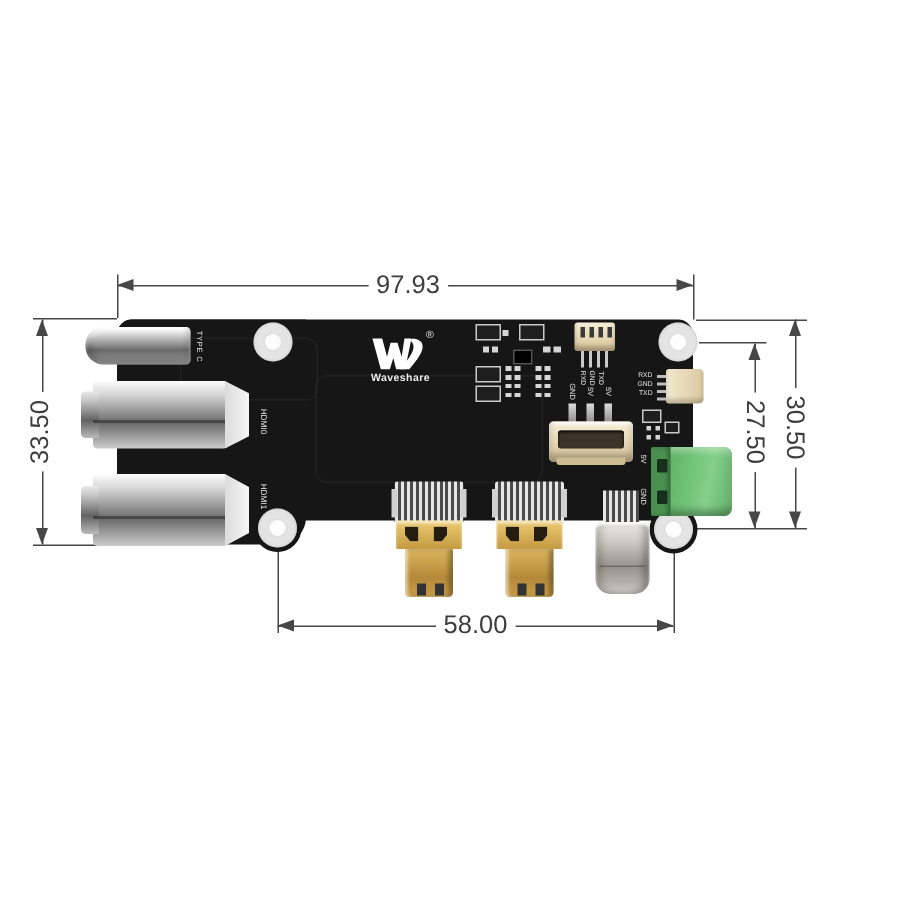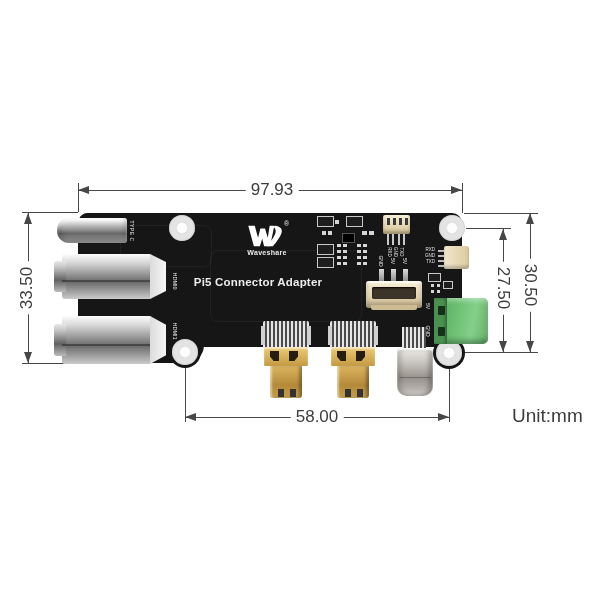--- a/index.html
+++ b/index.html
@@ -70,21 +70,20 @@
   <div class="arr d" style="left:526px;top:341px;"></div>
   <span class="dimlabel rot90" style="left:530px;top:285px;">30.50</span>
 
   <div class="dline" style="left:185px;top:366px;width:1px;height:56px;"></div>
   <div class="dline" style="left:449px;top:367px;width:1px;height:55px;"></div>
   <div class="dline" style="left:185px;top:417px;width:264px;height:1px;"></div>
   <div class="arr l" style="left:185px;top:413px;"></div>
   <div class="arr r" style="left:438px;top:413px;"></div>
   <span class="dimlabel" style="left:317px;top:417px;">58.00</span>
 
-  <span class="unit" style="left:512px;top:405px;">Unit:mm</span>
 
   <div class="pcb" style="left:78px;top:213px;width:384px;height:134px;border-radius:10px;z-index:1;"></div>
   <div class="pcb" style="left:78px;top:213px;width:126px;height:150px;border-radius:10px 0 18px 12px;z-index:1;"></div>
   <div class="pcb" style="left:169px;top:336px;width:32px;height:32px;border-radius:50%;z-index:1;"></div>
   <div class="pcb" style="left:433px;top:337px;width:32px;height:32px;border-radius:50%;z-index:1;"></div>
   <div class="trace" style="left:210px;top:250px;width:150px;height:70px;z-index:2;"></div>
   <div class="trace" style="left:120px;top:225px;width:90px;height:40px;z-index:2;"></div>
 
   <div class="hole" style="left:169px;top:215px;">
       <div class="in"></div>
@@ -122,21 +121,20 @@
   <span class="sk skv" style="left:175px;top:331px;font-size:5.5px;">HDMI1</span>
 
   <div class="abs" style="left:246px;top:221px;width:46px;height:38px;z-index:3;">
     <svg width="38" height="26" viewBox="0 0 40 28" style="position:absolute;left:0;top:1px;">
       <path fill="#ffffff" d="M2 4 L9 4 L12.5 17 L15 7 L20 7 L23 17 L25 4 L30 4 L25.5 26 L19 26 L17 18 L14.5 26 L8 26 Z"></path>
       <path fill="#ffffff" d="M31 4 C37 4.6 39.2 8 37.6 12.4 C36.2 16.4 32.6 21.4 28.4 26 L21.6 26 C26.2 21 29.8 16.2 31.2 12 C32 9.4 31.4 6.6 28.6 5.2 Z"></path>
     </svg>
     <span class="sk" style="left:38px;top:-1px;font-size:7px;">®</span>
     <span class="sk" style="left:0;top:28px;width:42px;text-align:center;font-size:7px;font-weight:bold;letter-spacing:.3px;">Waveshare</span>
   </div>
-  <span class="sk" style="left:193px;top:276px;width:130px;text-align:center;font-size:11.5px;font-weight:bold;letter-spacing:.2px;">Pi5 Connector Adapter</span>
 
   <div class="cbox" style="left:317px;top:216px;width:15px;height:9px;"></div>
   <div class="cbox" style="left:346px;top:216px;width:15px;height:9px;"></div>
   <div class="cbox" style="left:317px;top:244px;width:15px;height:9px;"></div>
   <div class="cbox" style="left:317px;top:257px;width:15px;height:9px;"></div>
   <div class="cbox" style="left:342px;top:233px;width:11px;height:8px;border-color:#555;background:#000;"></div>
   <div class="dot" style="left:322px;top:231px;width:4px;height:4px;"></div>
   <div class="dot" style="left:328px;top:231px;width:4px;height:4px;"></div>
   <div class="dot" style="left:335px;top:220px;width:4px;height:4px;"></div>
   <div class="dot" style="left:362px;top:231px;width:5px;height:4px;"></div>

